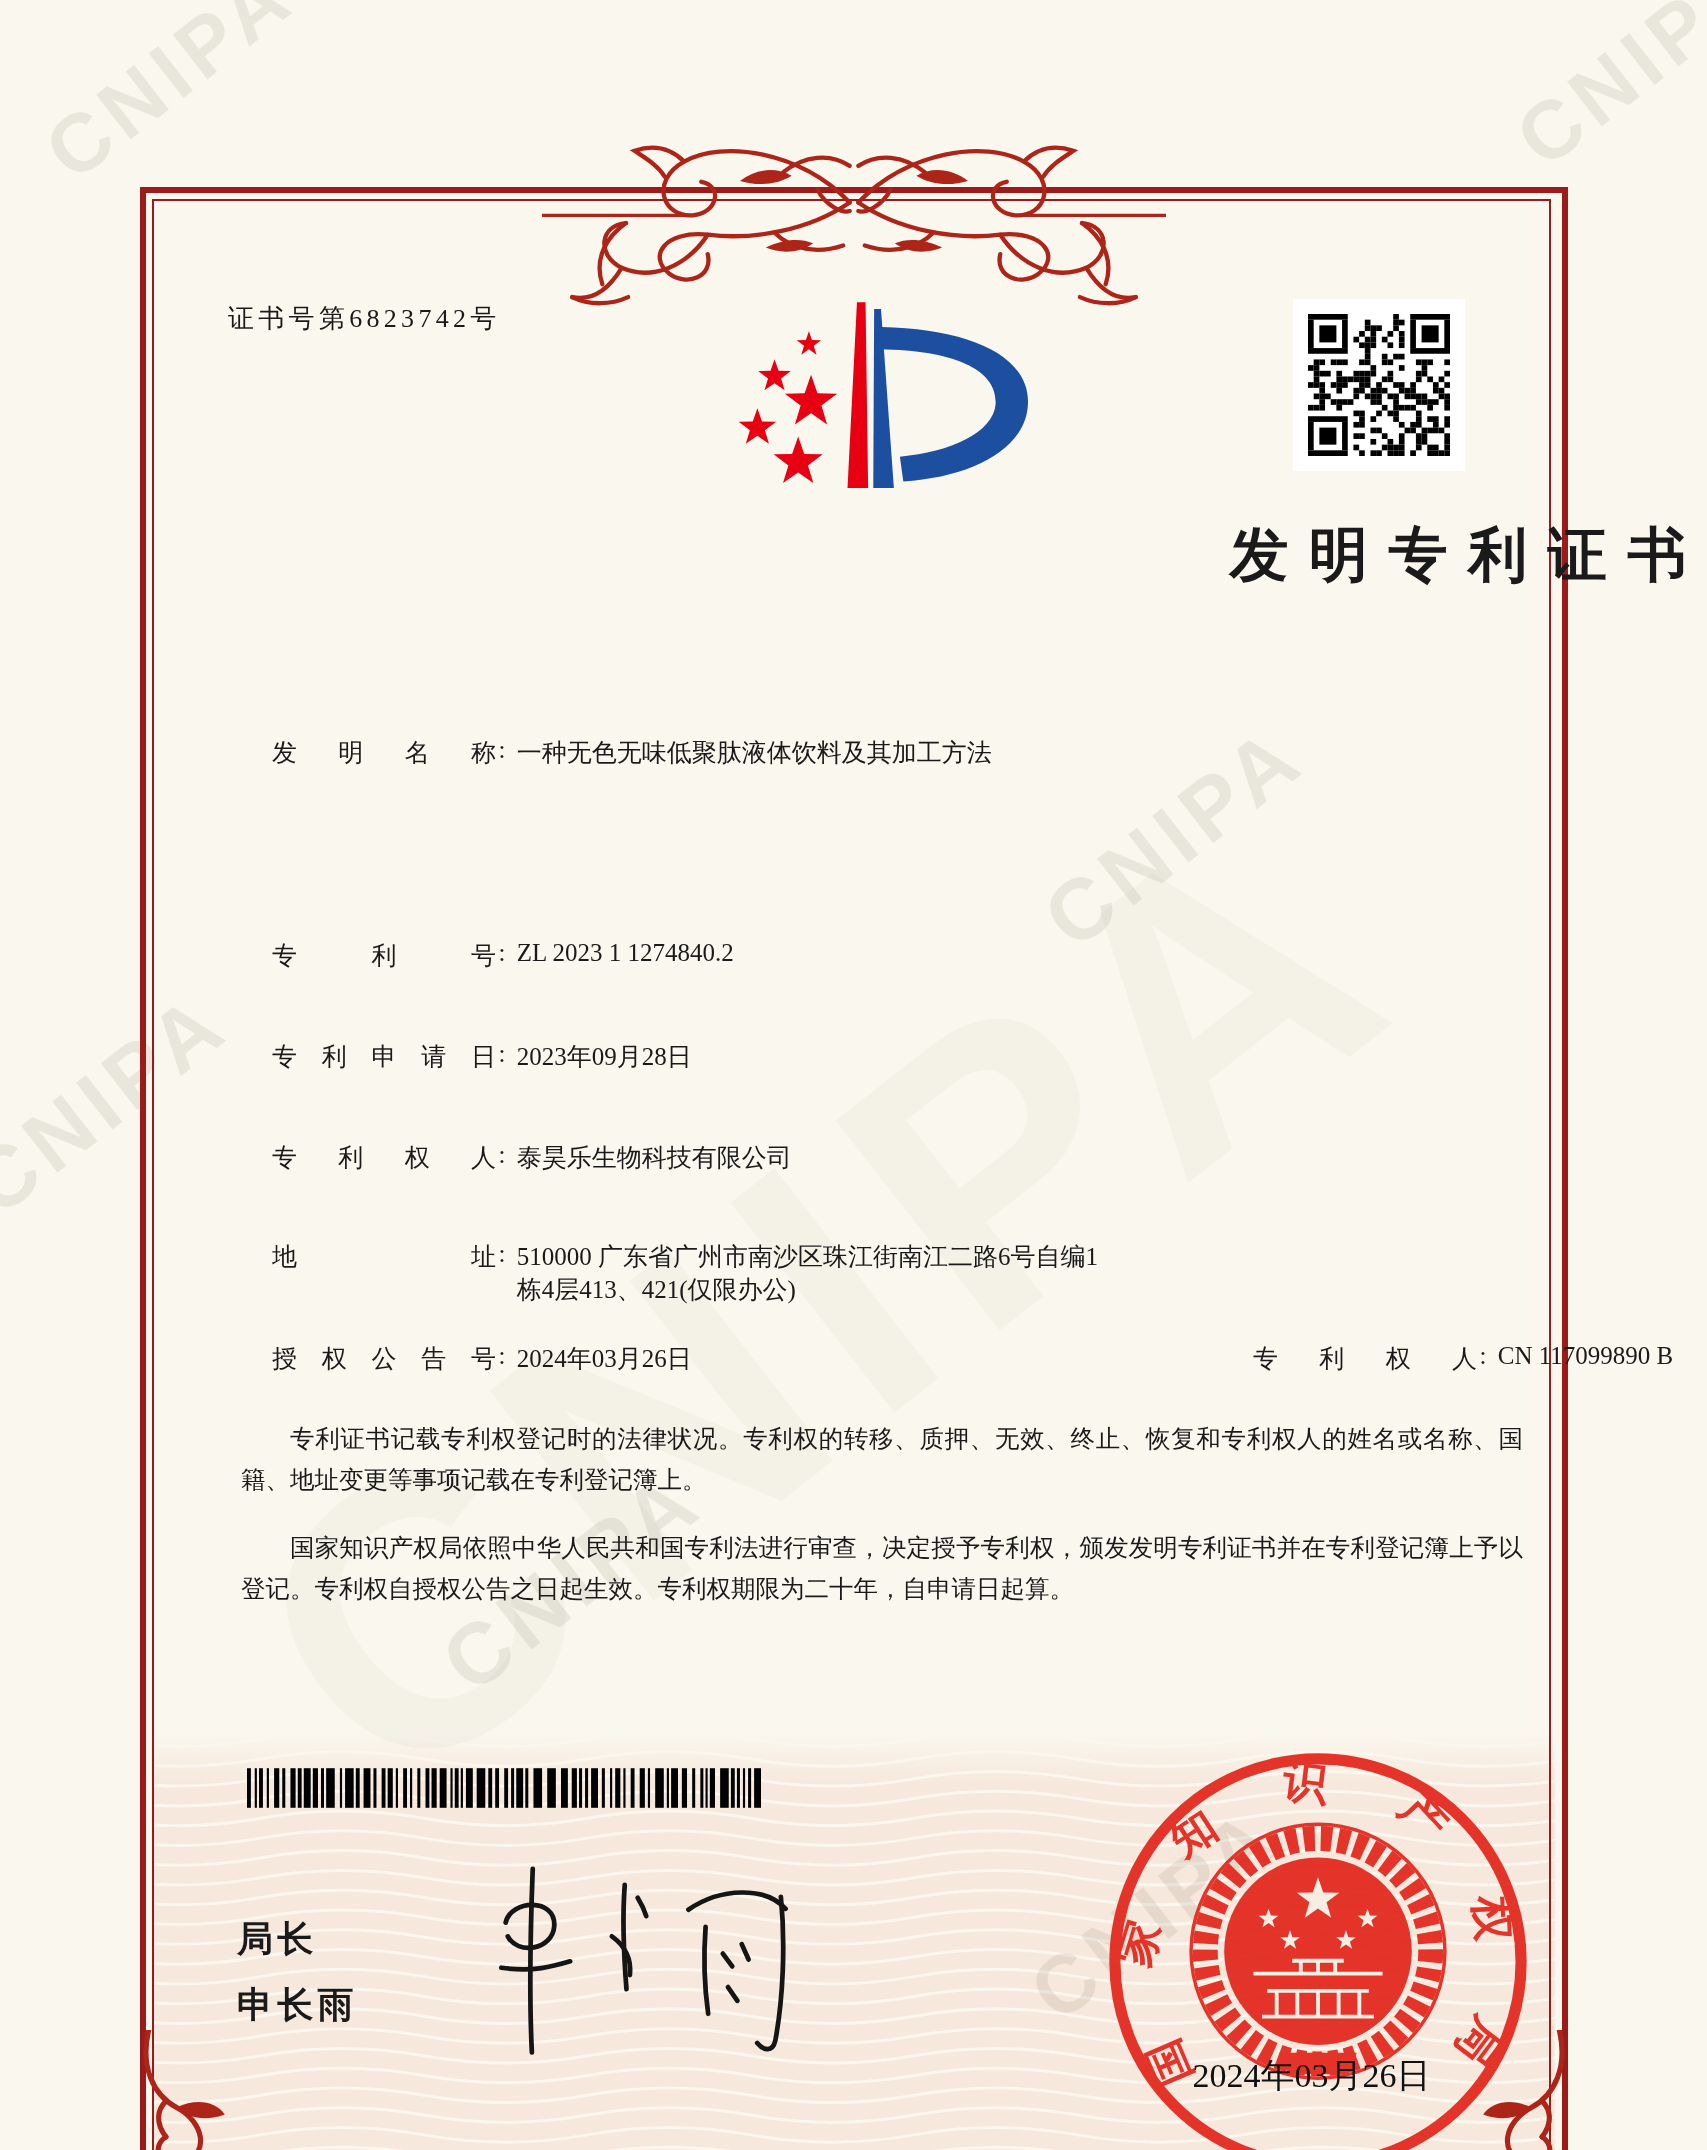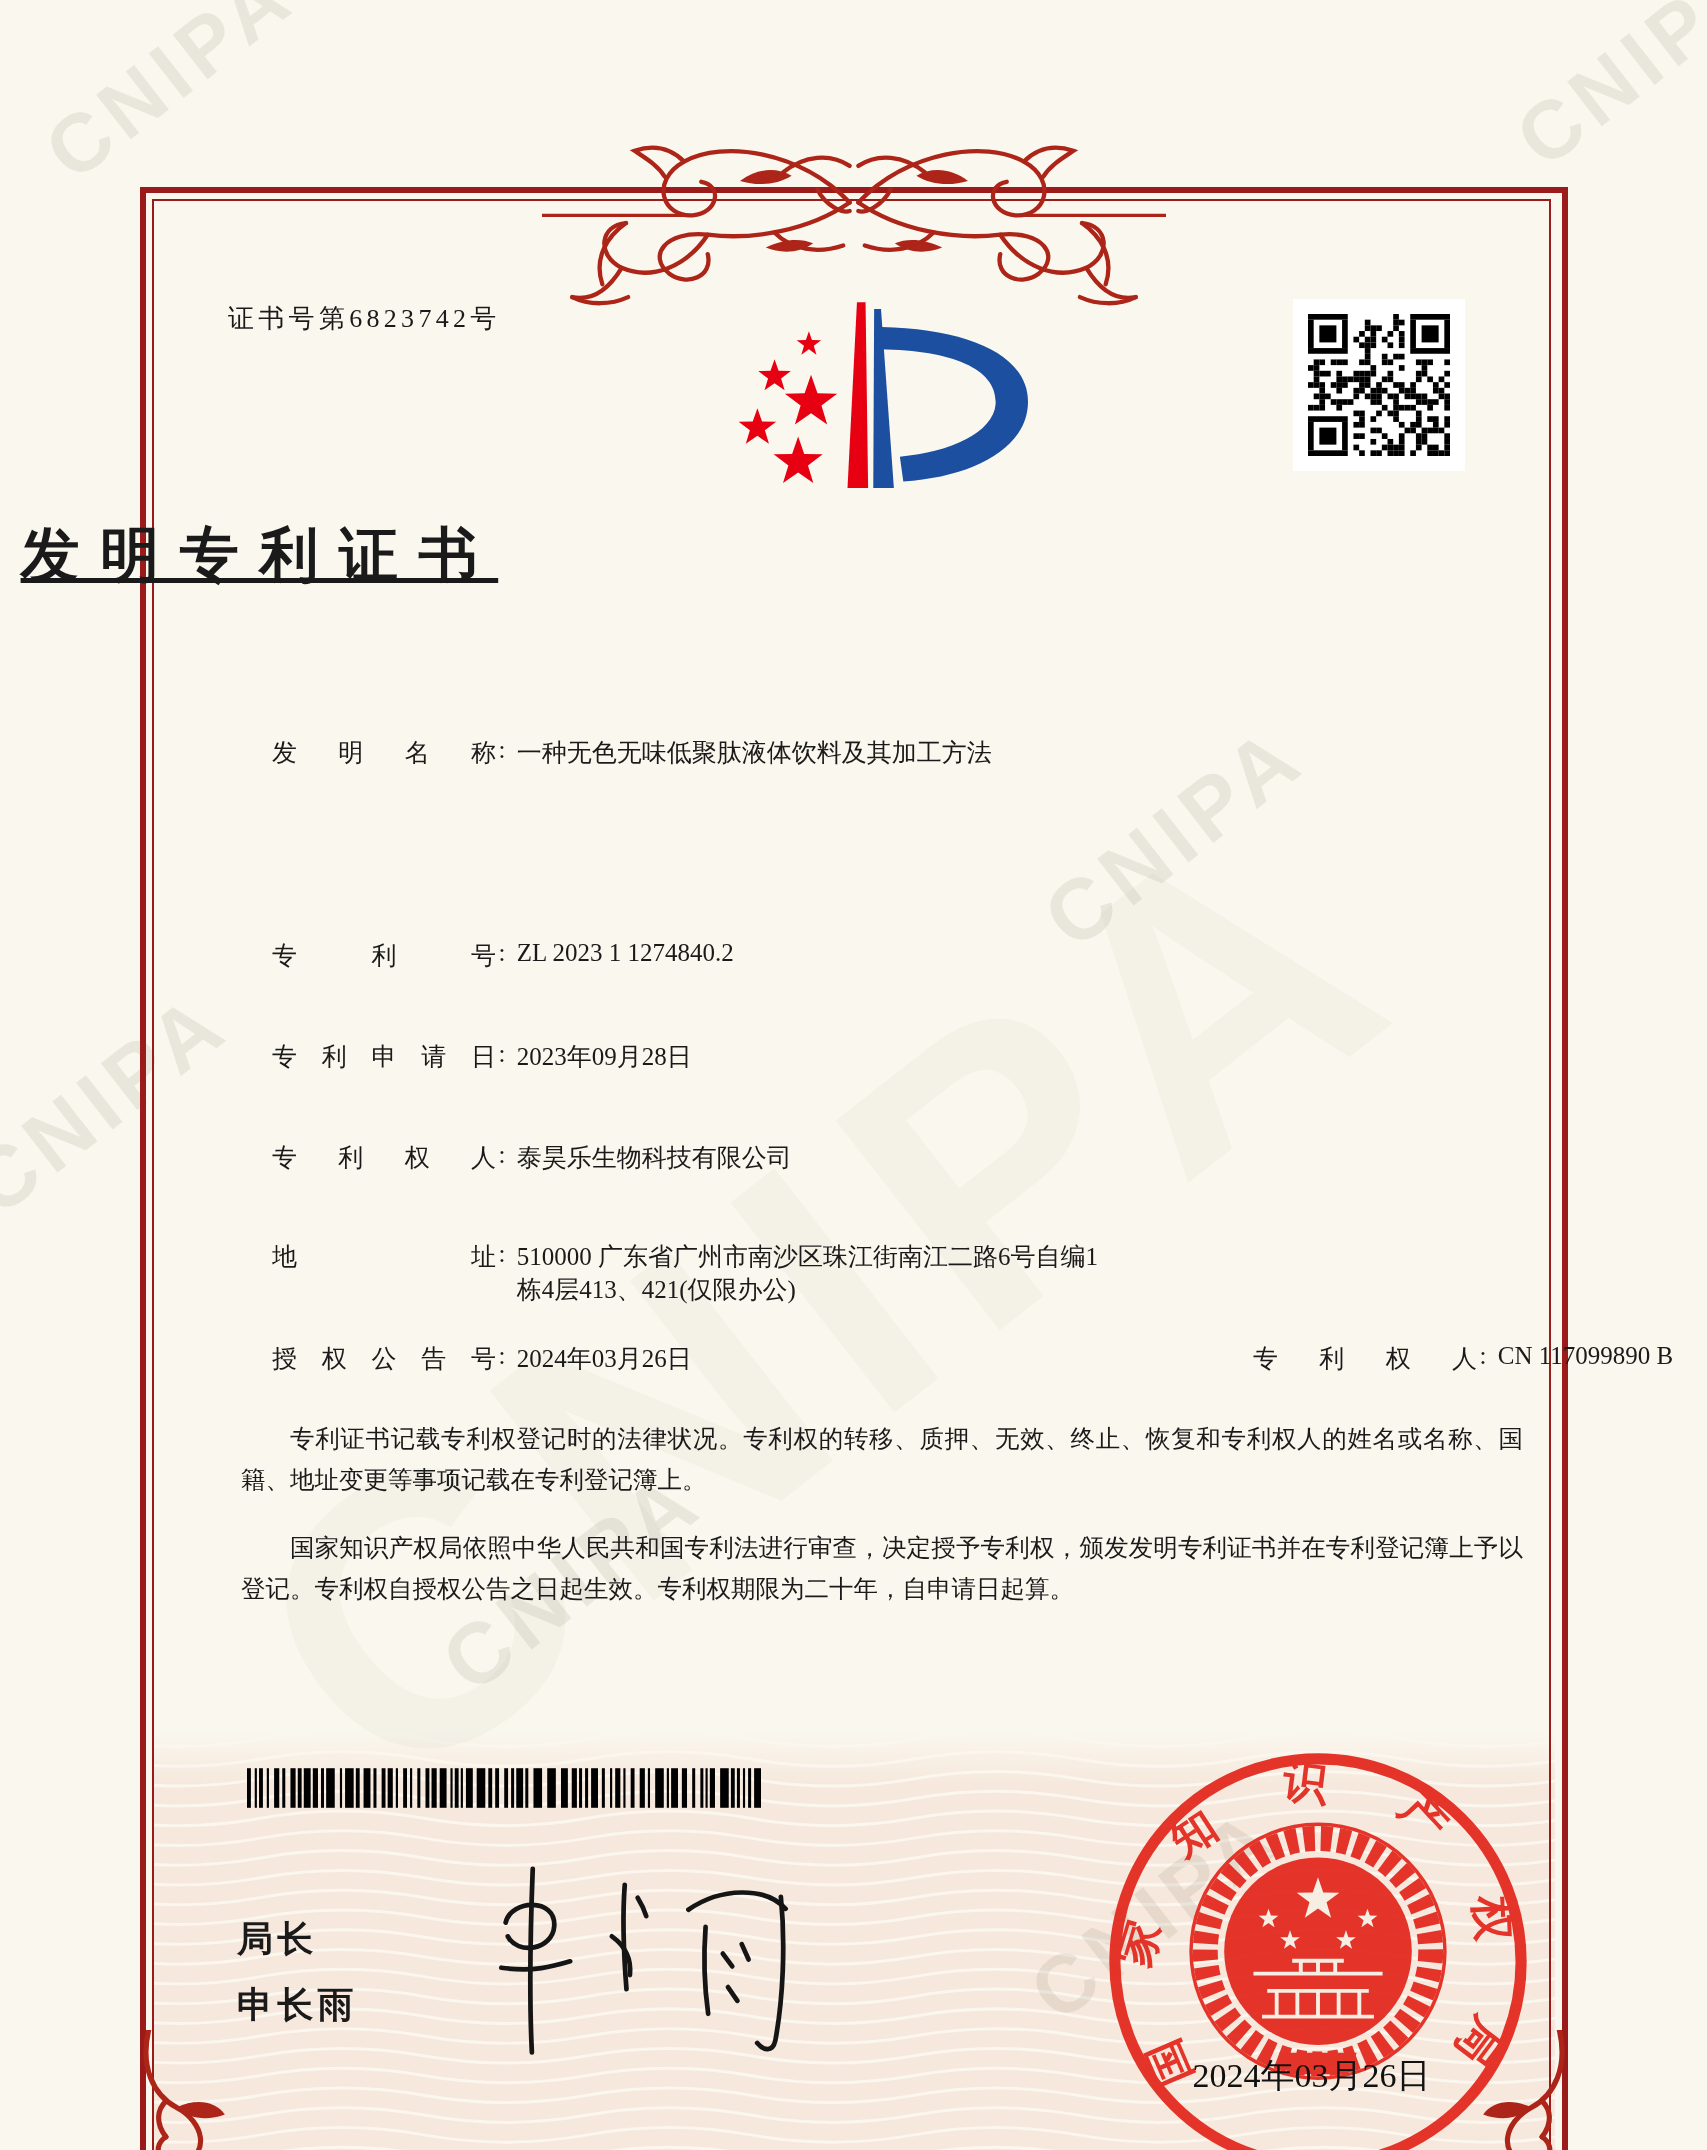--- a/index.html
+++ b/index.html
@@ -14,22 +14,22 @@
   .frame-outer{position:absolute;left:140px;top:187px;width:1416px;height:2108px;
       border:6px solid #9B1B1B;z-index:3;}
   .frame-inner{position:absolute;left:152px;top:199px;width:1395px;height:2087px;
       border:2.2px solid #9B1B1B;z-index:3;}
   .ornament{position:absolute;z-index:4;pointer-events:none;}
   
   .cert-no{position:absolute;left:228px;top:301px;font-size:26px;letter-spacing:4.3px;z-index:6;}
   .logo{position:absolute;left:731px;top:297px;width:409px;height:206px;z-index:6;}
   .qr-box{position:absolute;left:1293px;top:299px;width:172px;height:172px;background:#ffffff;z-index:6;}
   .qr-box svg{position:absolute;left:15px;top:15px;}
-  .title{position:absolute;left:0;right:0;top:516px;text-align:left;font-size:59px;
-      letter-spacing:20.6px;font-weight:bold;z-index:6;text-indent:20.6px;text-decoration:underline;}
+  .title{position:absolute;left:0;right:0;top:516px;text-align:right;font-size:59px;
+      letter-spacing:20.6px;font-weight:bold;z-index:6;text-indent:20.6px;}
   
   .frow{position:absolute;left:240px;font-size:25px;z-index:6;white-space:nowrap;margin-left:32px;}
   .flabel{display:inline-block;width:224px;text-align:justify;text-align-last:justify;vertical-align:top;}
   .colon{display:inline-block;margin:0 11.2px 0 2.6px;vertical-align:top;}
   .fvalue{display:inline-block;vertical-align:top;max-width:1041px;white-space:pre-line;}
   .frow2{position:absolute;left:981px;top:0;white-space:nowrap;}
   
   .legal{position:absolute;left:241px;width:1282px;font-size:24.5px;line-height:41px;
       text-align:justify;z-index:6;}
   .legal p{margin:0 0 27px 0;text-indent:2em;}

